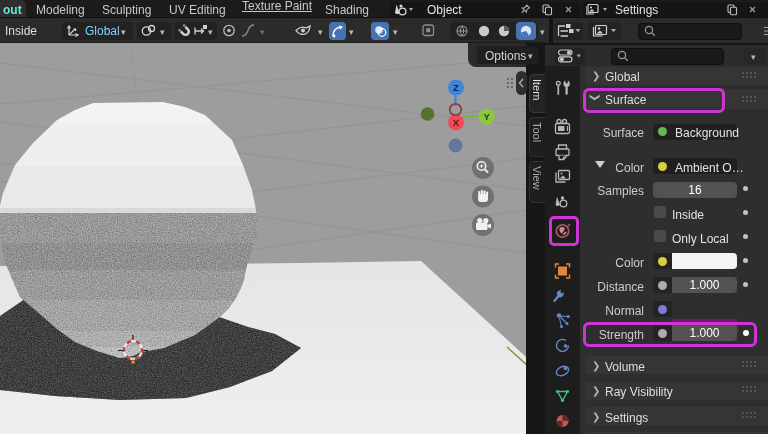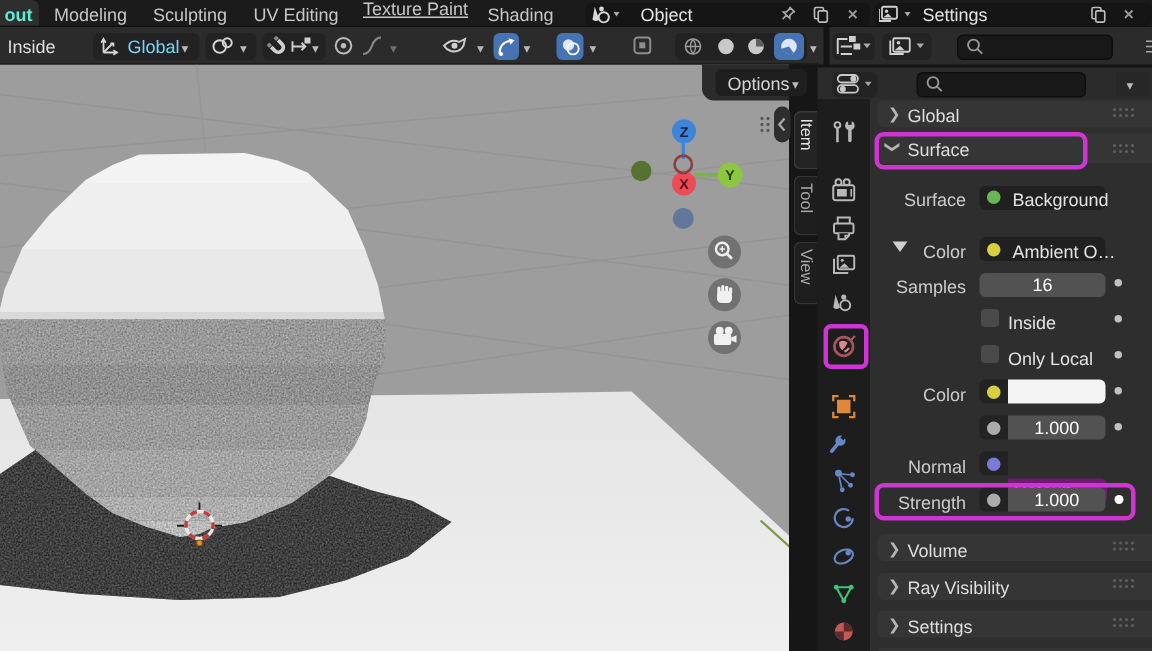--- a/index.html
+++ b/index.html
@@ -497,20 +497,21 @@
   <div class="cbox" style="top:229.5px;"></div>
   <div class="ctxt" style="top:231.5px;">Only Local</div>
   <div class="dot" style="top:233.5px;"></div>
 
   <div class="lbl" style="top:255.5px;">Color</div>
   <div class="sock" style="top:253px;"></div>
   <div class="sockdot" style="top:256.5px;background:#d6cf3e;"></div>
   <div class="abs" style="left:672px;top:253px;width:65px;height:16px;background:#f4f4f4;border-radius:0 4px 4px 0;"></div>
   <div class="dot" style="top:258px;"></div>
 
+  <div class="lbl" style="top:279.5px;">Distance</div>
   <div class="sock" style="top:277px;"></div>
   <div class="sockdot" style="top:280.5px;background:#ababab;"></div>
   <div class="abs" style="left:672px;top:277px;width:65px;height:16px;background:#525252;border-radius:0 4px 4px 0;color:#fff;font-size:12px;text-align:center;line-height:16px;">1.000</div>
   <div class="dot" style="top:282px;"></div>
 
   <div class="lbl" style="top:303.5px;">Normal</div>
   <div class="sock" style="top:301px;"></div>
   <div class="sockdot" style="top:304.5px;background:#7a7ad9;"></div>
   <div class="abs" style="left:672px;top:319px;width:66px;height:16px;background:#701a75;border-radius:0 4px 4px 0;color:#e8e8e8;font-size:12px;padding-left:4px;line-height:16px;">Default</div>
 

